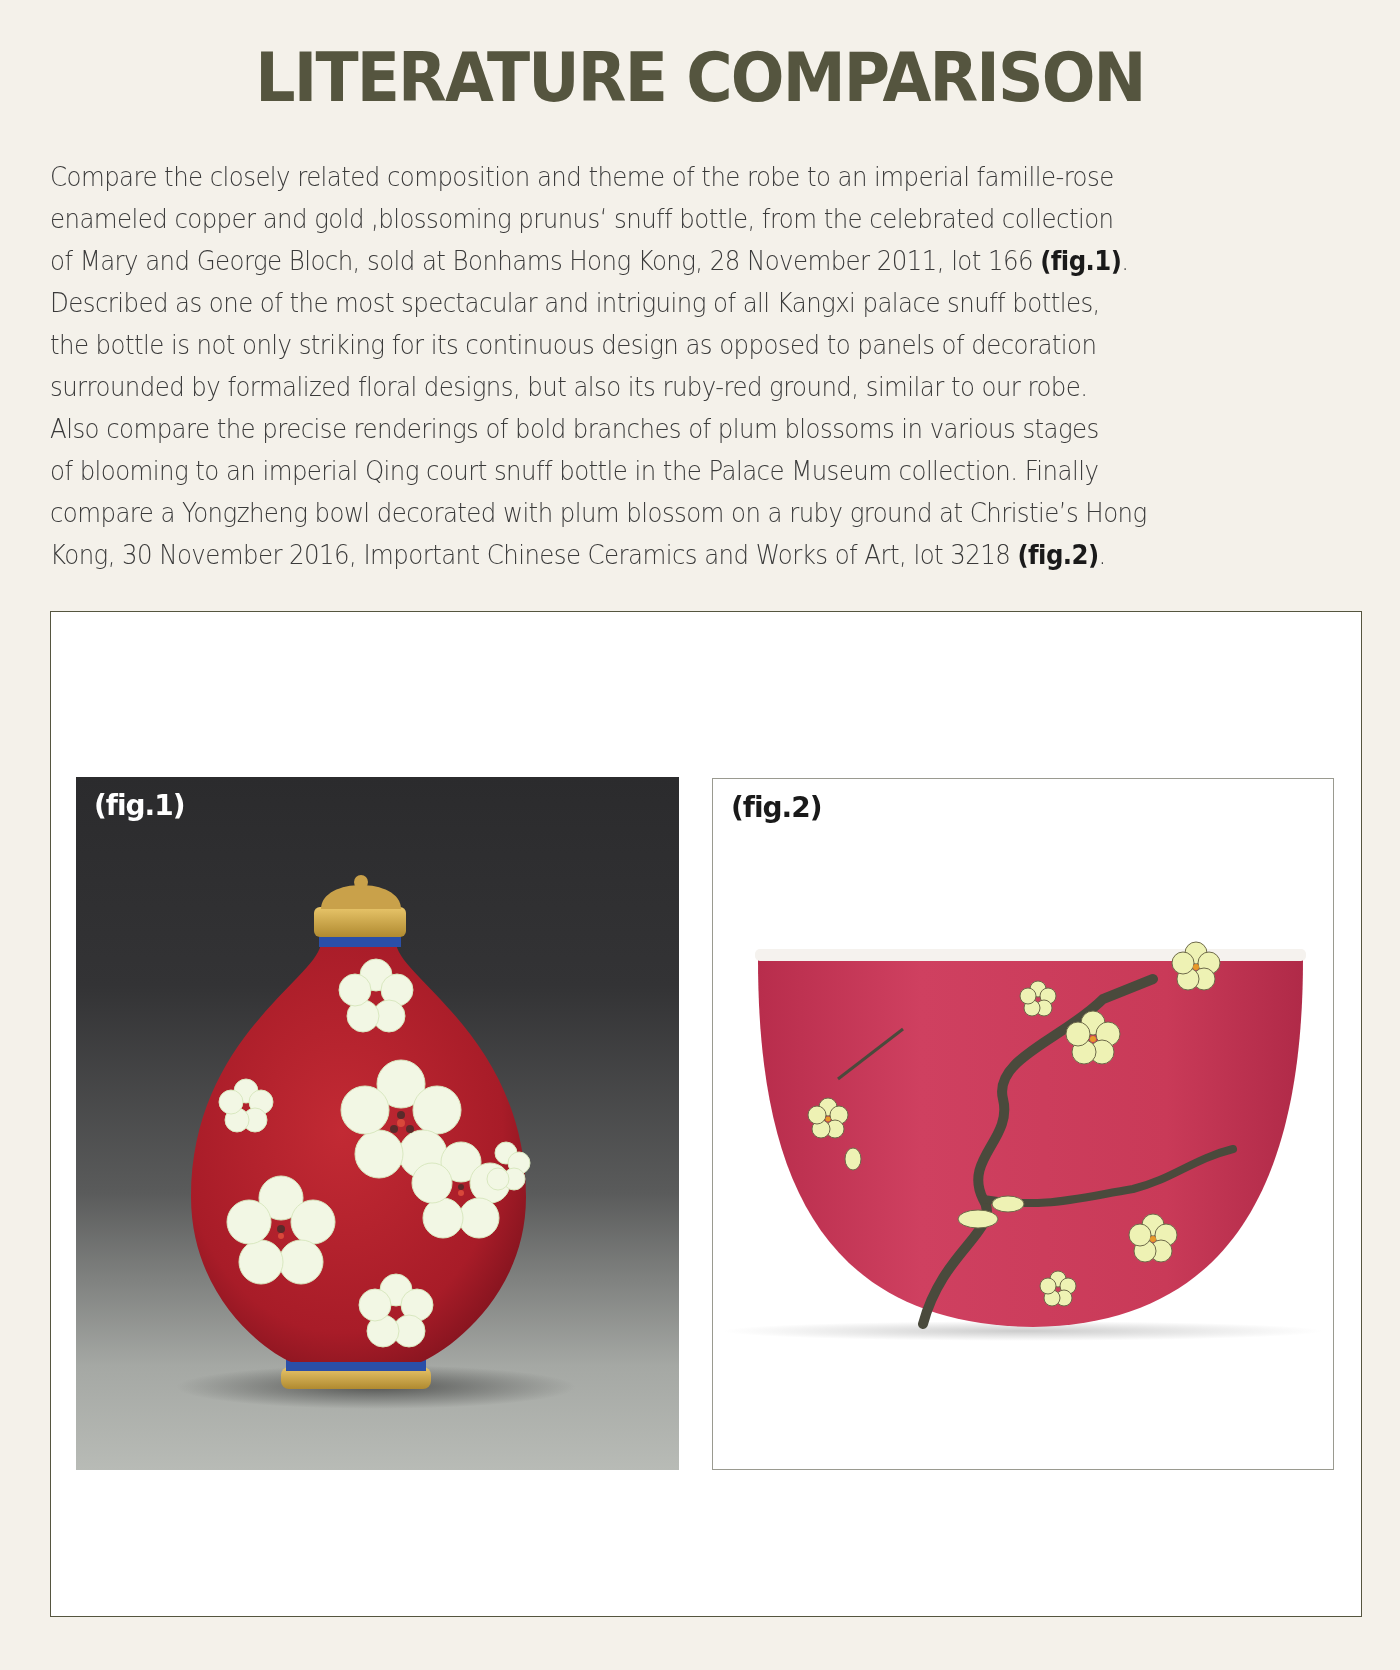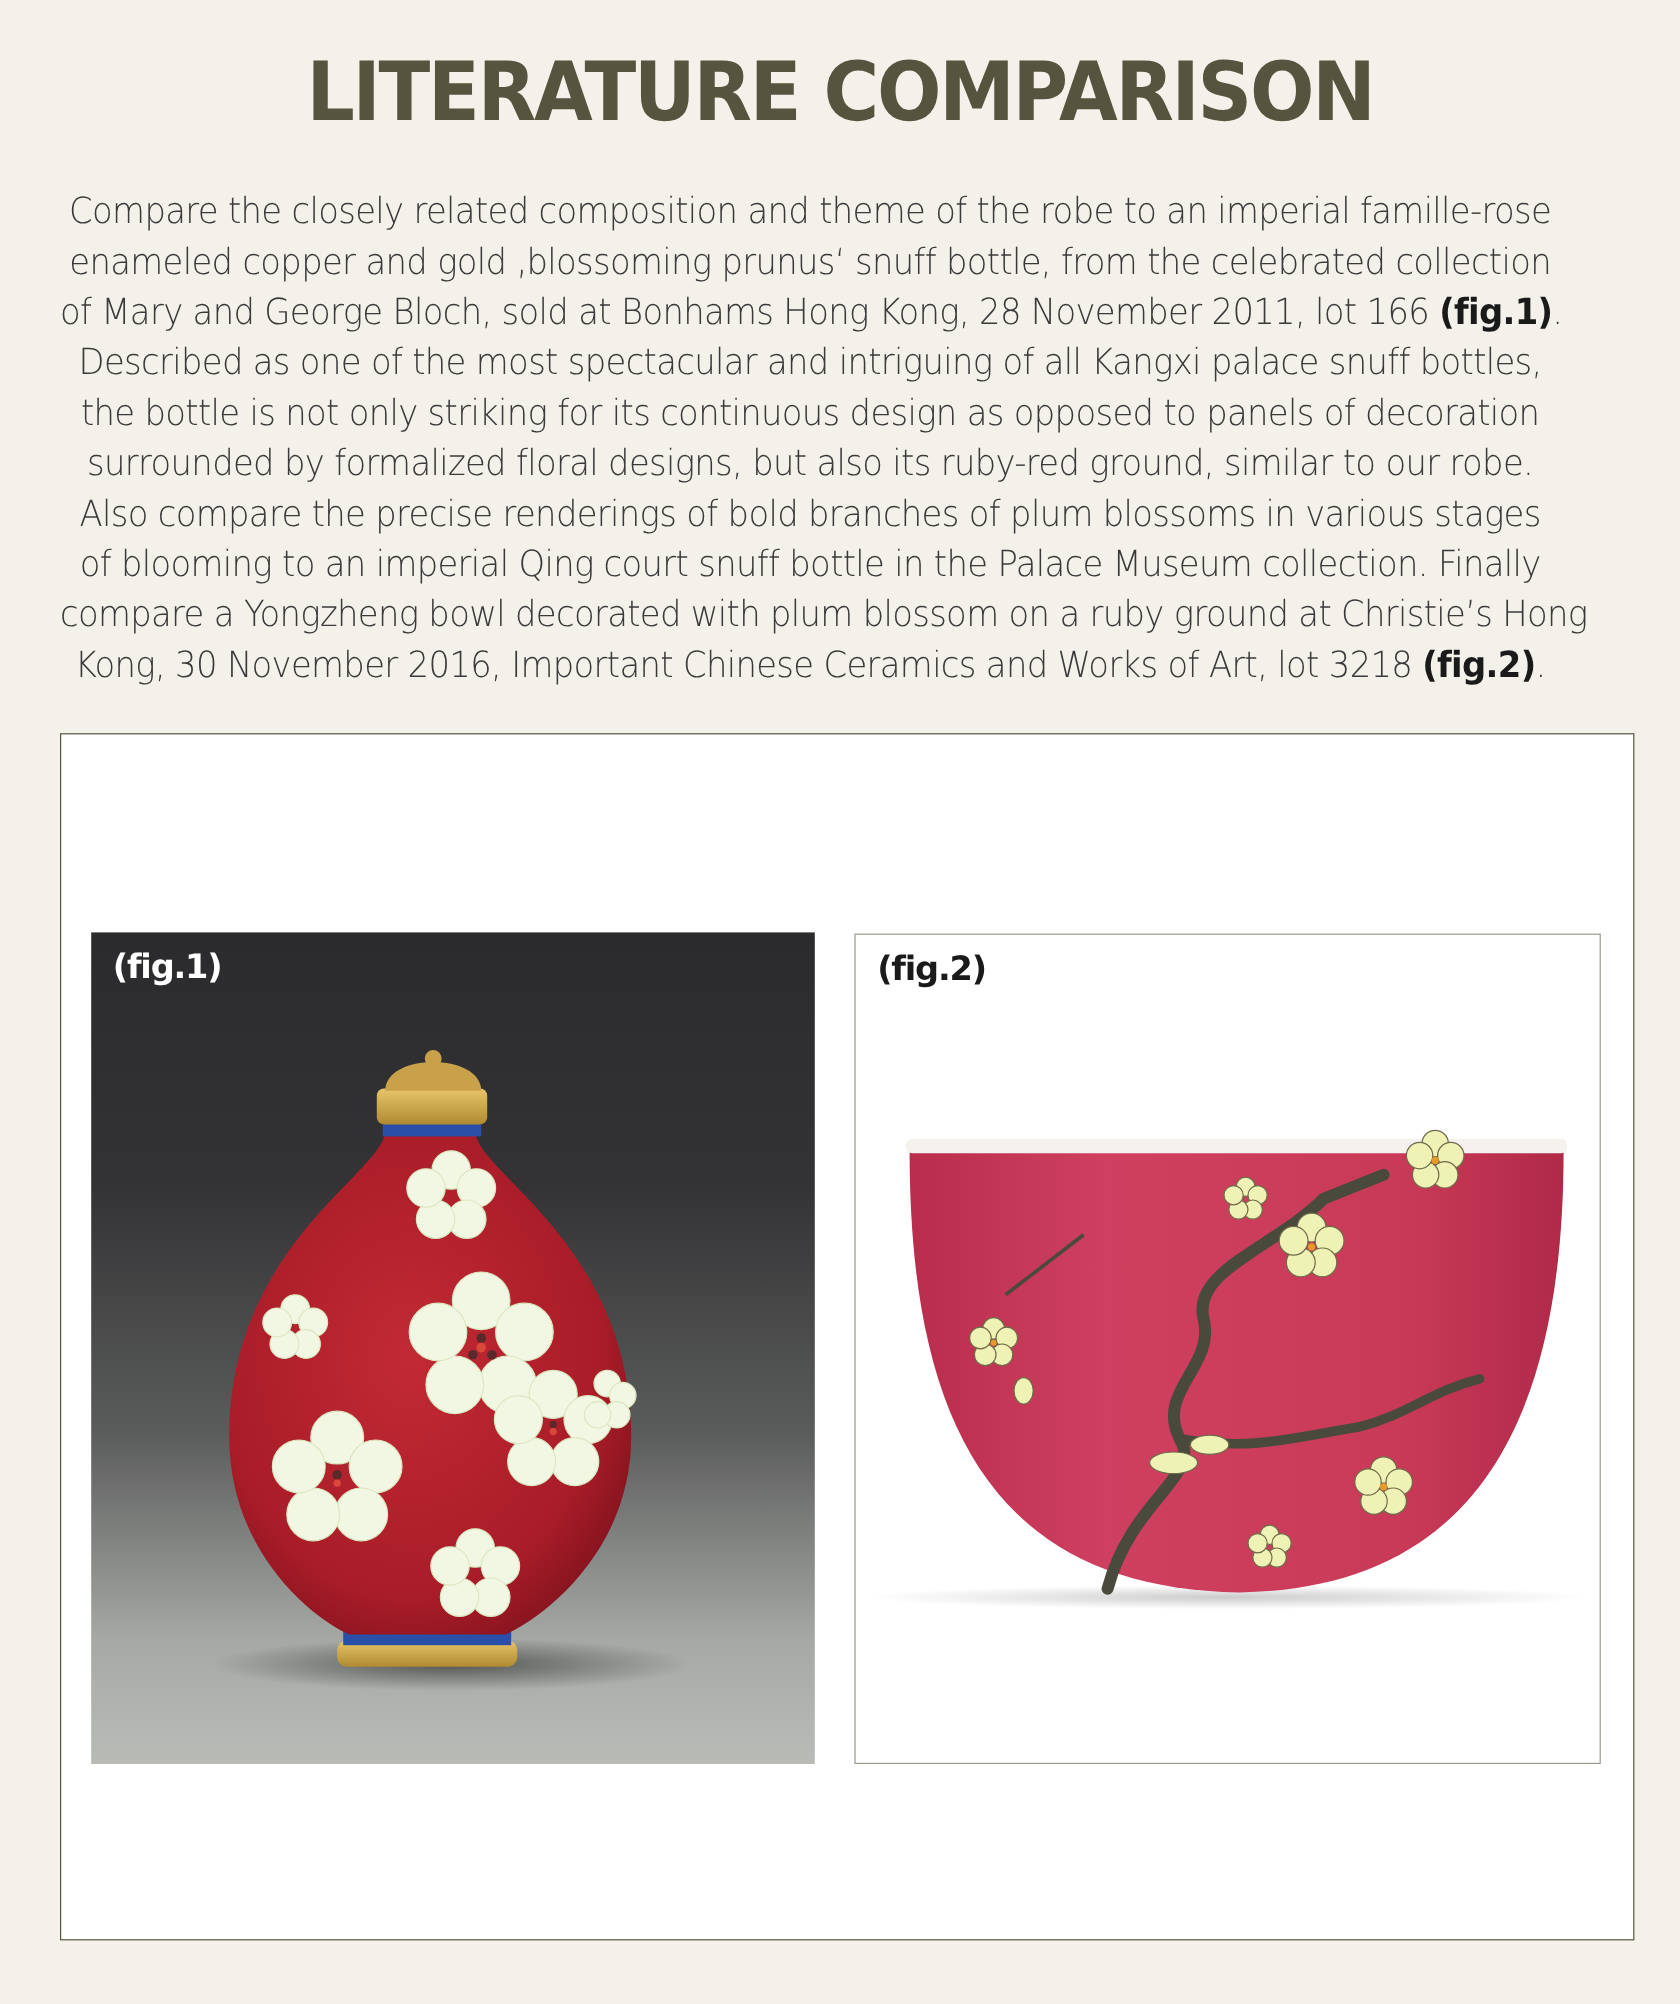--- a/index.html
+++ b/index.html
@@ -17,26 +17,25 @@
     font-weight: bold;
     font-size: 68px;
     letter-spacing: -2px;
     color: #55553f;
     transform: scaleX(0.93);
     transform-origin: center;
   }
   .body-text {
     position: absolute; left: 50px; top: 156px; width: 1330px;
     font-family: "DejaVu Sans", sans-serif;
-    font-size: 30px;
+    font-size: 26px;
     line-height: 42px;
     color: #3a3a3a;
     font-weight: 300;
     letter-spacing: -0.6px;
-    text-align: center;
   }
   .body-text .line { display: block; white-space: nowrap; transform: scaleX(0.94); transform-origin: left; }
   .body-text b { color: #1a1a1a; font-weight: bold; }
   .frame {
     position: absolute; left: 50px; top: 611px; width: 1312px; height: 1006px;
     background: #ffffff;
     border: 1px solid #55553f;
     box-sizing: border-box;
   }
   .fig {

